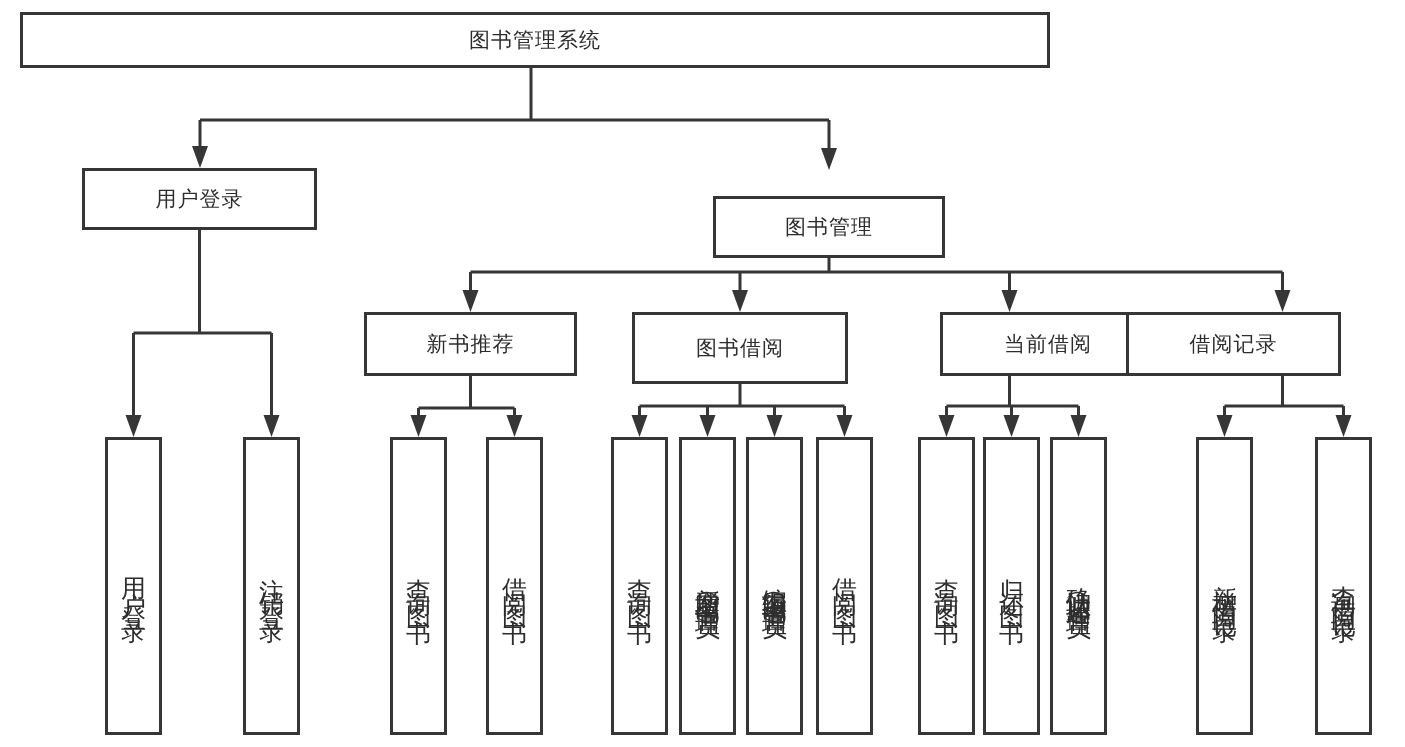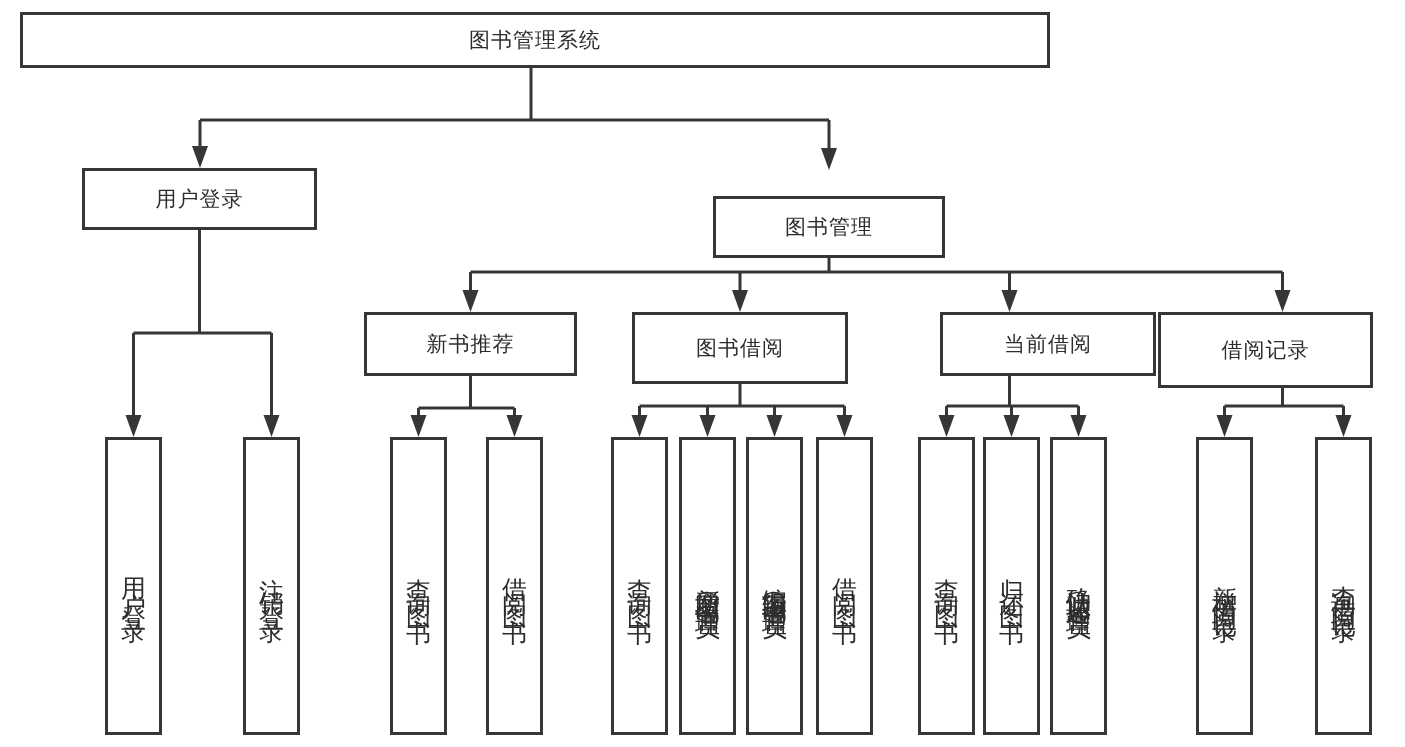--- a/index.html
+++ b/index.html
@@ -119,21 +119,21 @@
 
   <div class="node h-node" style="left:364px; top:312px; width:213px; height:64px;">
     <span>新书推荐</span>
   </div>
   <div class="node h-node" style="left:632px; top:312px; width:216px; height:72px;">
     <span>图书借阅</span>
   </div>
   <div class="node h-node" style="left:902px; top:312px; width:216px; height:64px;margin-left:38px;">
     <span>当前借阅</span>
   </div>
-  <div class="node h-node" style="left:1158px; top:312px; width:215px; height:76px;align-items:center;">
+  <div class="node h-node" style="left:1126px; top:312px; width:215px; height:64px;align-items:center;">
     <span>借阅记录</span>
   </div>
 
   <div class="node leaf ls-s" style="left:105px;">
     <span class="vtext">用户登录</span>
   </div>
   <div class="node leaf ls-s" style="left:243px;">
     <span class="vtext">注销登录</span>
   </div>
 

